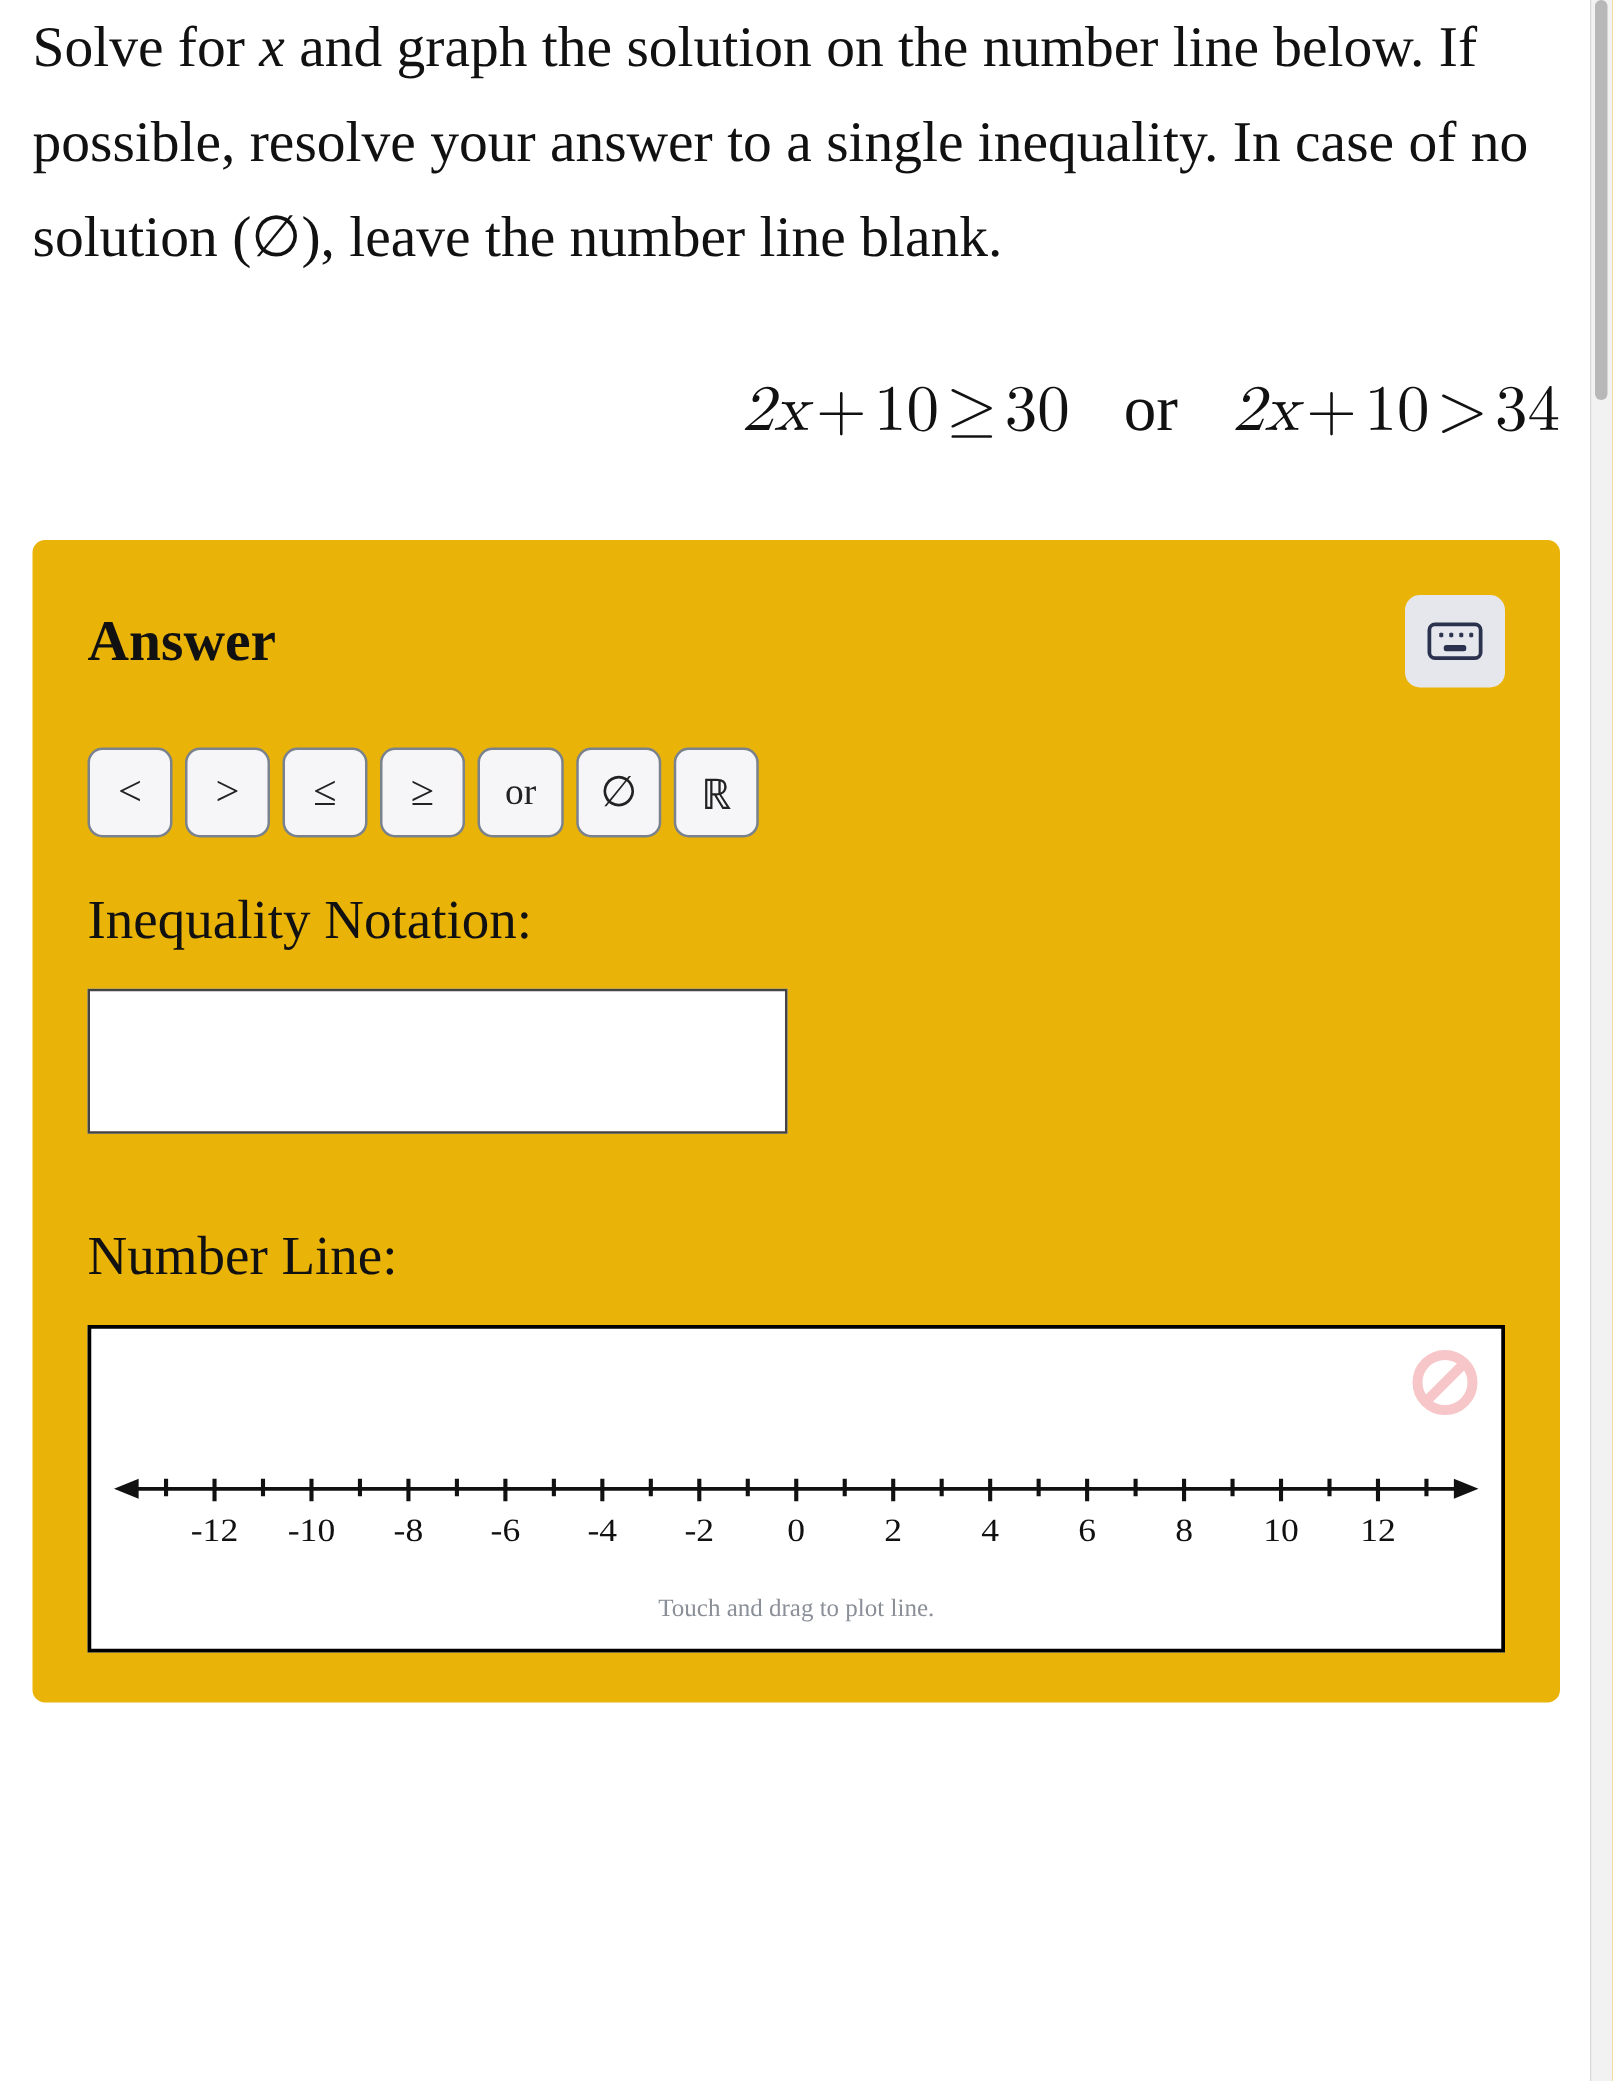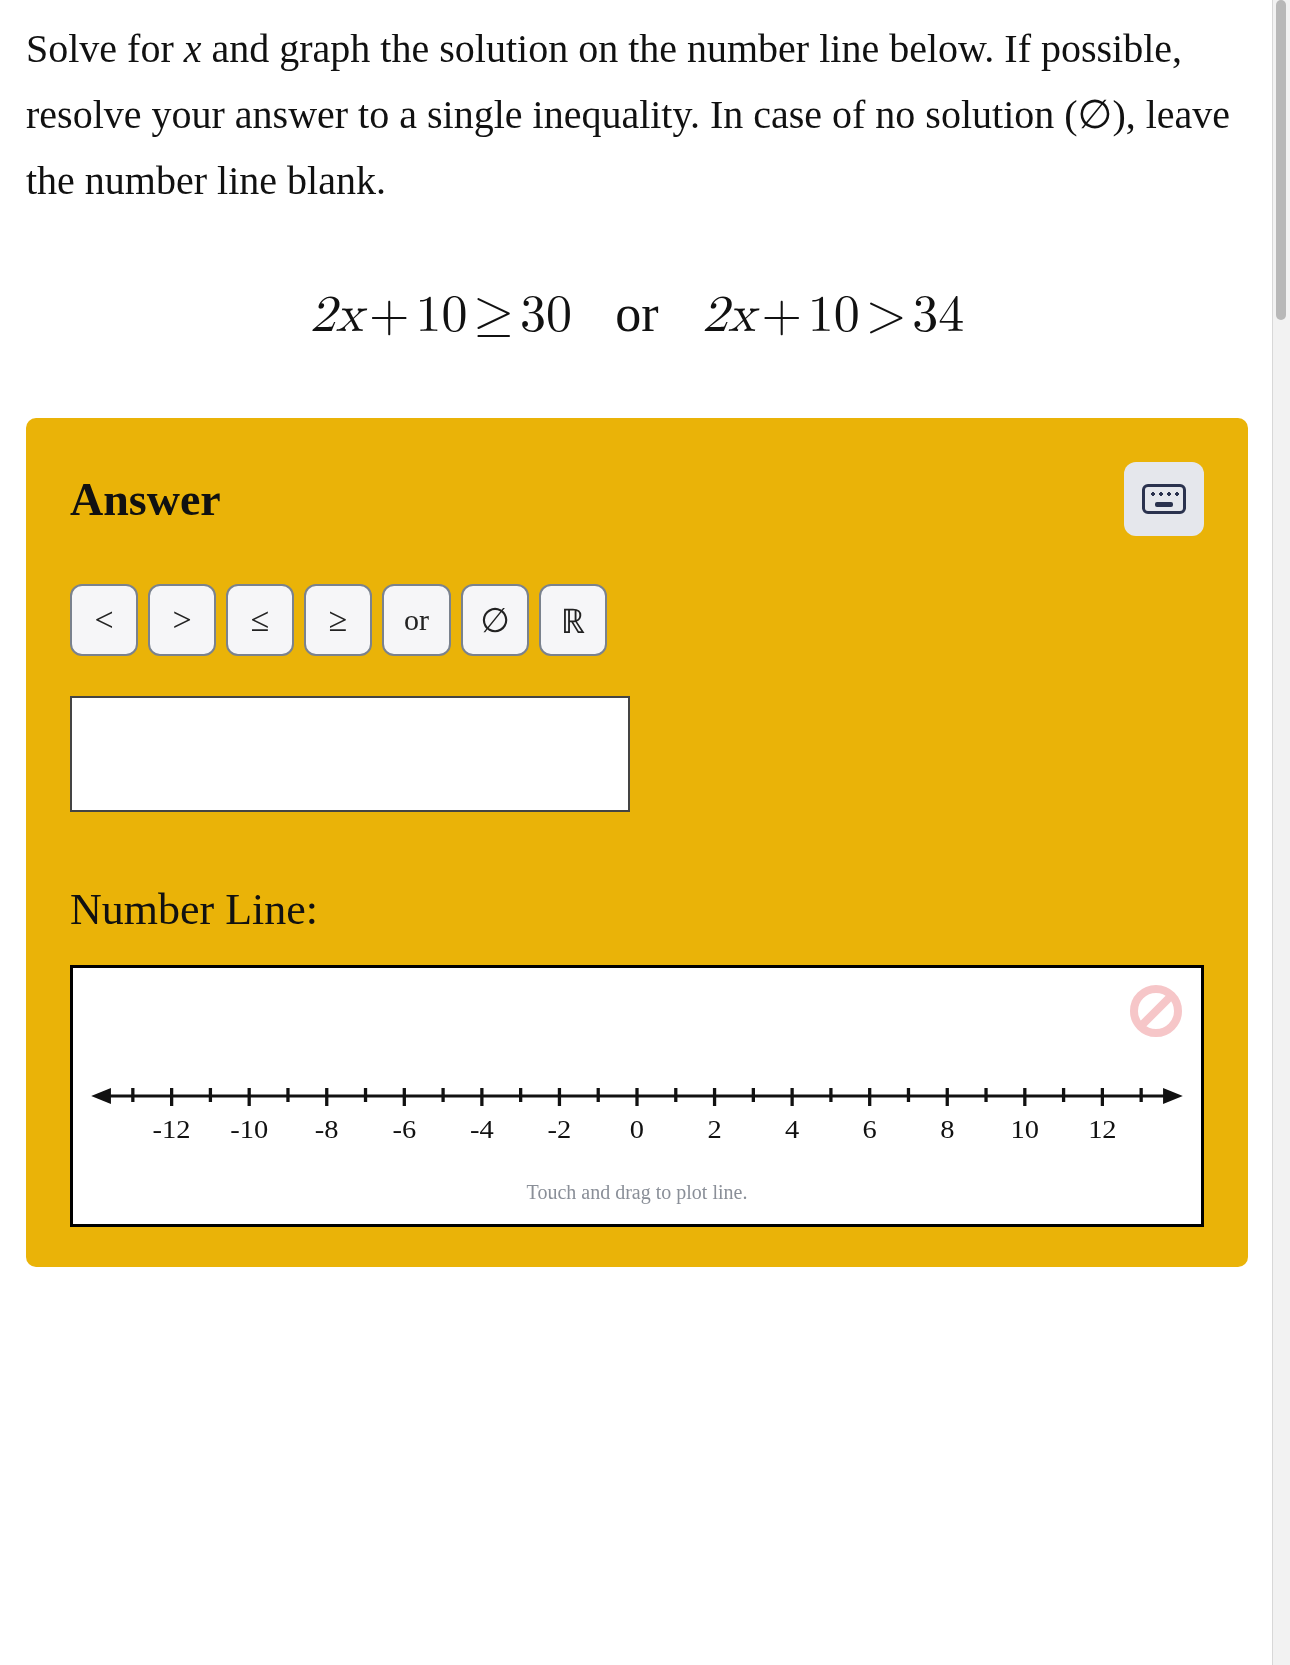--- a/index.html
+++ b/index.html
@@ -24,28 +24,28 @@
     left: 3px; top: 0;
     width: 10px; height: 320px;
     background: #b8b8b8;
     border-radius: 5px;
   }
   .content {
     padding: 0 24px 0 26px;
     width: calc(100% - 18px);
   }
   .question {
-    font-size: 40px;
+    font-size: 46px;
     line-height: 1.65;
     color: #111;
-    padding-top: 16px;
+    padding-top: 0;
   }
   .question .x { font-style: italic; }
   .equation-row {
-    text-align: center;
+    text-align: right;
     font-size: 52px;
     font-family: 'STIX', 'Latin Modern Math', 'Cambria Math', Georgia, serif;
     margin: 70px 0 72px;
     color: #111;
   }
   .equation-row .mi { font-style: italic; }
   .equation-row .op { padding: 0 6px; }
   .equation-row .or-word { font-family: Georgia, serif; padding: 0 26px; }
   .answer-panel {
     background: #eab308;
@@ -194,20 +194,21 @@
           <span>or</span>
         </div>
       <div class="sym-btn">
           <span>∅</span>
         </div>
       <div class="sym-btn real">
           <span class="dbl">ℝ</span>
         </div>
     </div>
 
+    <div class="section-label">Inequality Notation:</div>
     <input class="ineq-input" type="text" value="" style="">
 
     <div class="nl-section">
       <div class="section-label">Number Line:</div>
       <div class="nl-box">
         <div class="clear-circle">
           <svg viewBox="0 0 54 54">
             <circle cx="27" cy="27" r="22" fill="none" stroke="#f6c6c8" stroke-width="8"></circle>
             <line x1="12" y1="42" x2="42" y2="12" stroke="#f6c6c8" stroke-width="8"></line>
           </svg>

